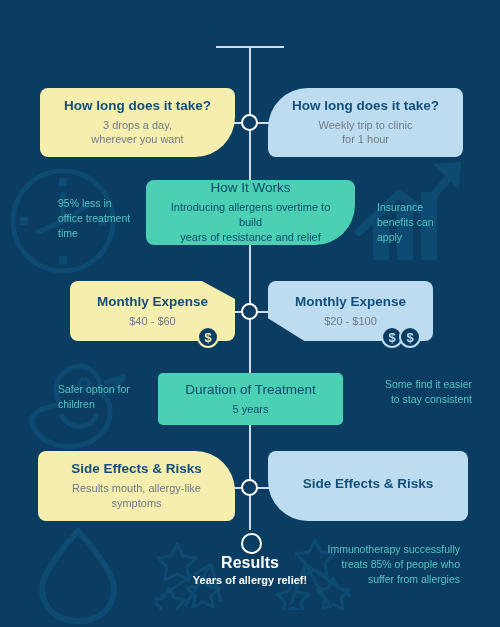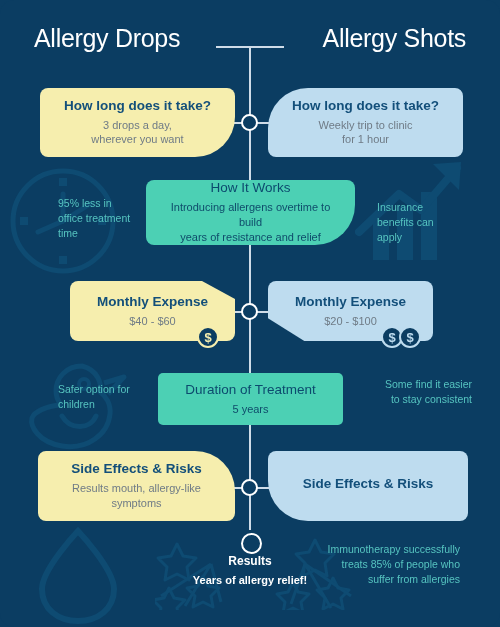--- a/index.html
+++ b/index.html
@@ -85,21 +85,21 @@
     background:#0b3d62;box-sizing:border-box;
     display:flex;align-items:center;justify-content:center;
     font-size:13px;font-weight:bold;line-height:1;
   }
   .coin-yellow{border:2px solid #f6eeae;color:#f6eeae;}
   .coin-blue{border:2px solid #bedcef;color:#bedcef;}
 
   
   #results-title{
     position:absolute;left:0;right:0;text-align:center;
-    color:#ffffff;font-size:12px;font-weight:bold;
+    color:#ffffff;font-size:16px;font-weight:bold;
   }
   #results-sub{
     position:absolute;left:0;right:0;text-align:center;
     color:#ffffff;font-size:11px;font-weight:bold;
   }
 </style>
 </head>
 <body>
 
 <div id="stage">
@@ -152,22 +152,20 @@
         <path d="M14 58 l5 10 11 2 -8 8 2 11 -10 -5 -10 5 2 -11 -8 -8 11 -2 z"></path>
         <path d="M160 10 l6 12 13 2 -9 9 2 13 -12 -6 -12 6 2 -13 -9 -9 13 -2 z"></path>
         <path d="M178 48 l5 10 11 2 -8 8 2 11 -10 -5 -10 5 2 -11 -8 -8 11 -2 z"></path>
         <path d="M138 52 l5 10 11 2 -8 8 2 11 -10 -5 -10 5 2 -11 -8 -8 11 -2 z"></path>
         <path d="M56 34 L6 66 M56 34 L30 76 M56 34 L66 72"></path>
         <path d="M150 34 L196 66 M150 34 L176 78 M150 34 L136 74"></path>
       </g>
     </svg>
   </div>
 
-  <div class="title" id="title-left">Allergy Drops</div>
-  <div class="title" id="title-right">Allergy Shots</div>
 
   <div class="spine hline" style="left:216px;top:46px;width:34px;"></div>
   <div class="spine hline" style="left:250px;top:46px;width:34px;"></div>
   <div class="spine vline" style="top:47px;height:483px;"></div>
 
   <div class="spine hline" style="left:230px;top:122px;width:14px;"></div>
   <div class="spine hline" style="left:256px;top:122px;width:14px;"></div>
   <div class="node" style="left:241px;top:114px;"></div>
 
   <div class="spine hline" style="left:230px;top:311px;width:14px;"></div>

